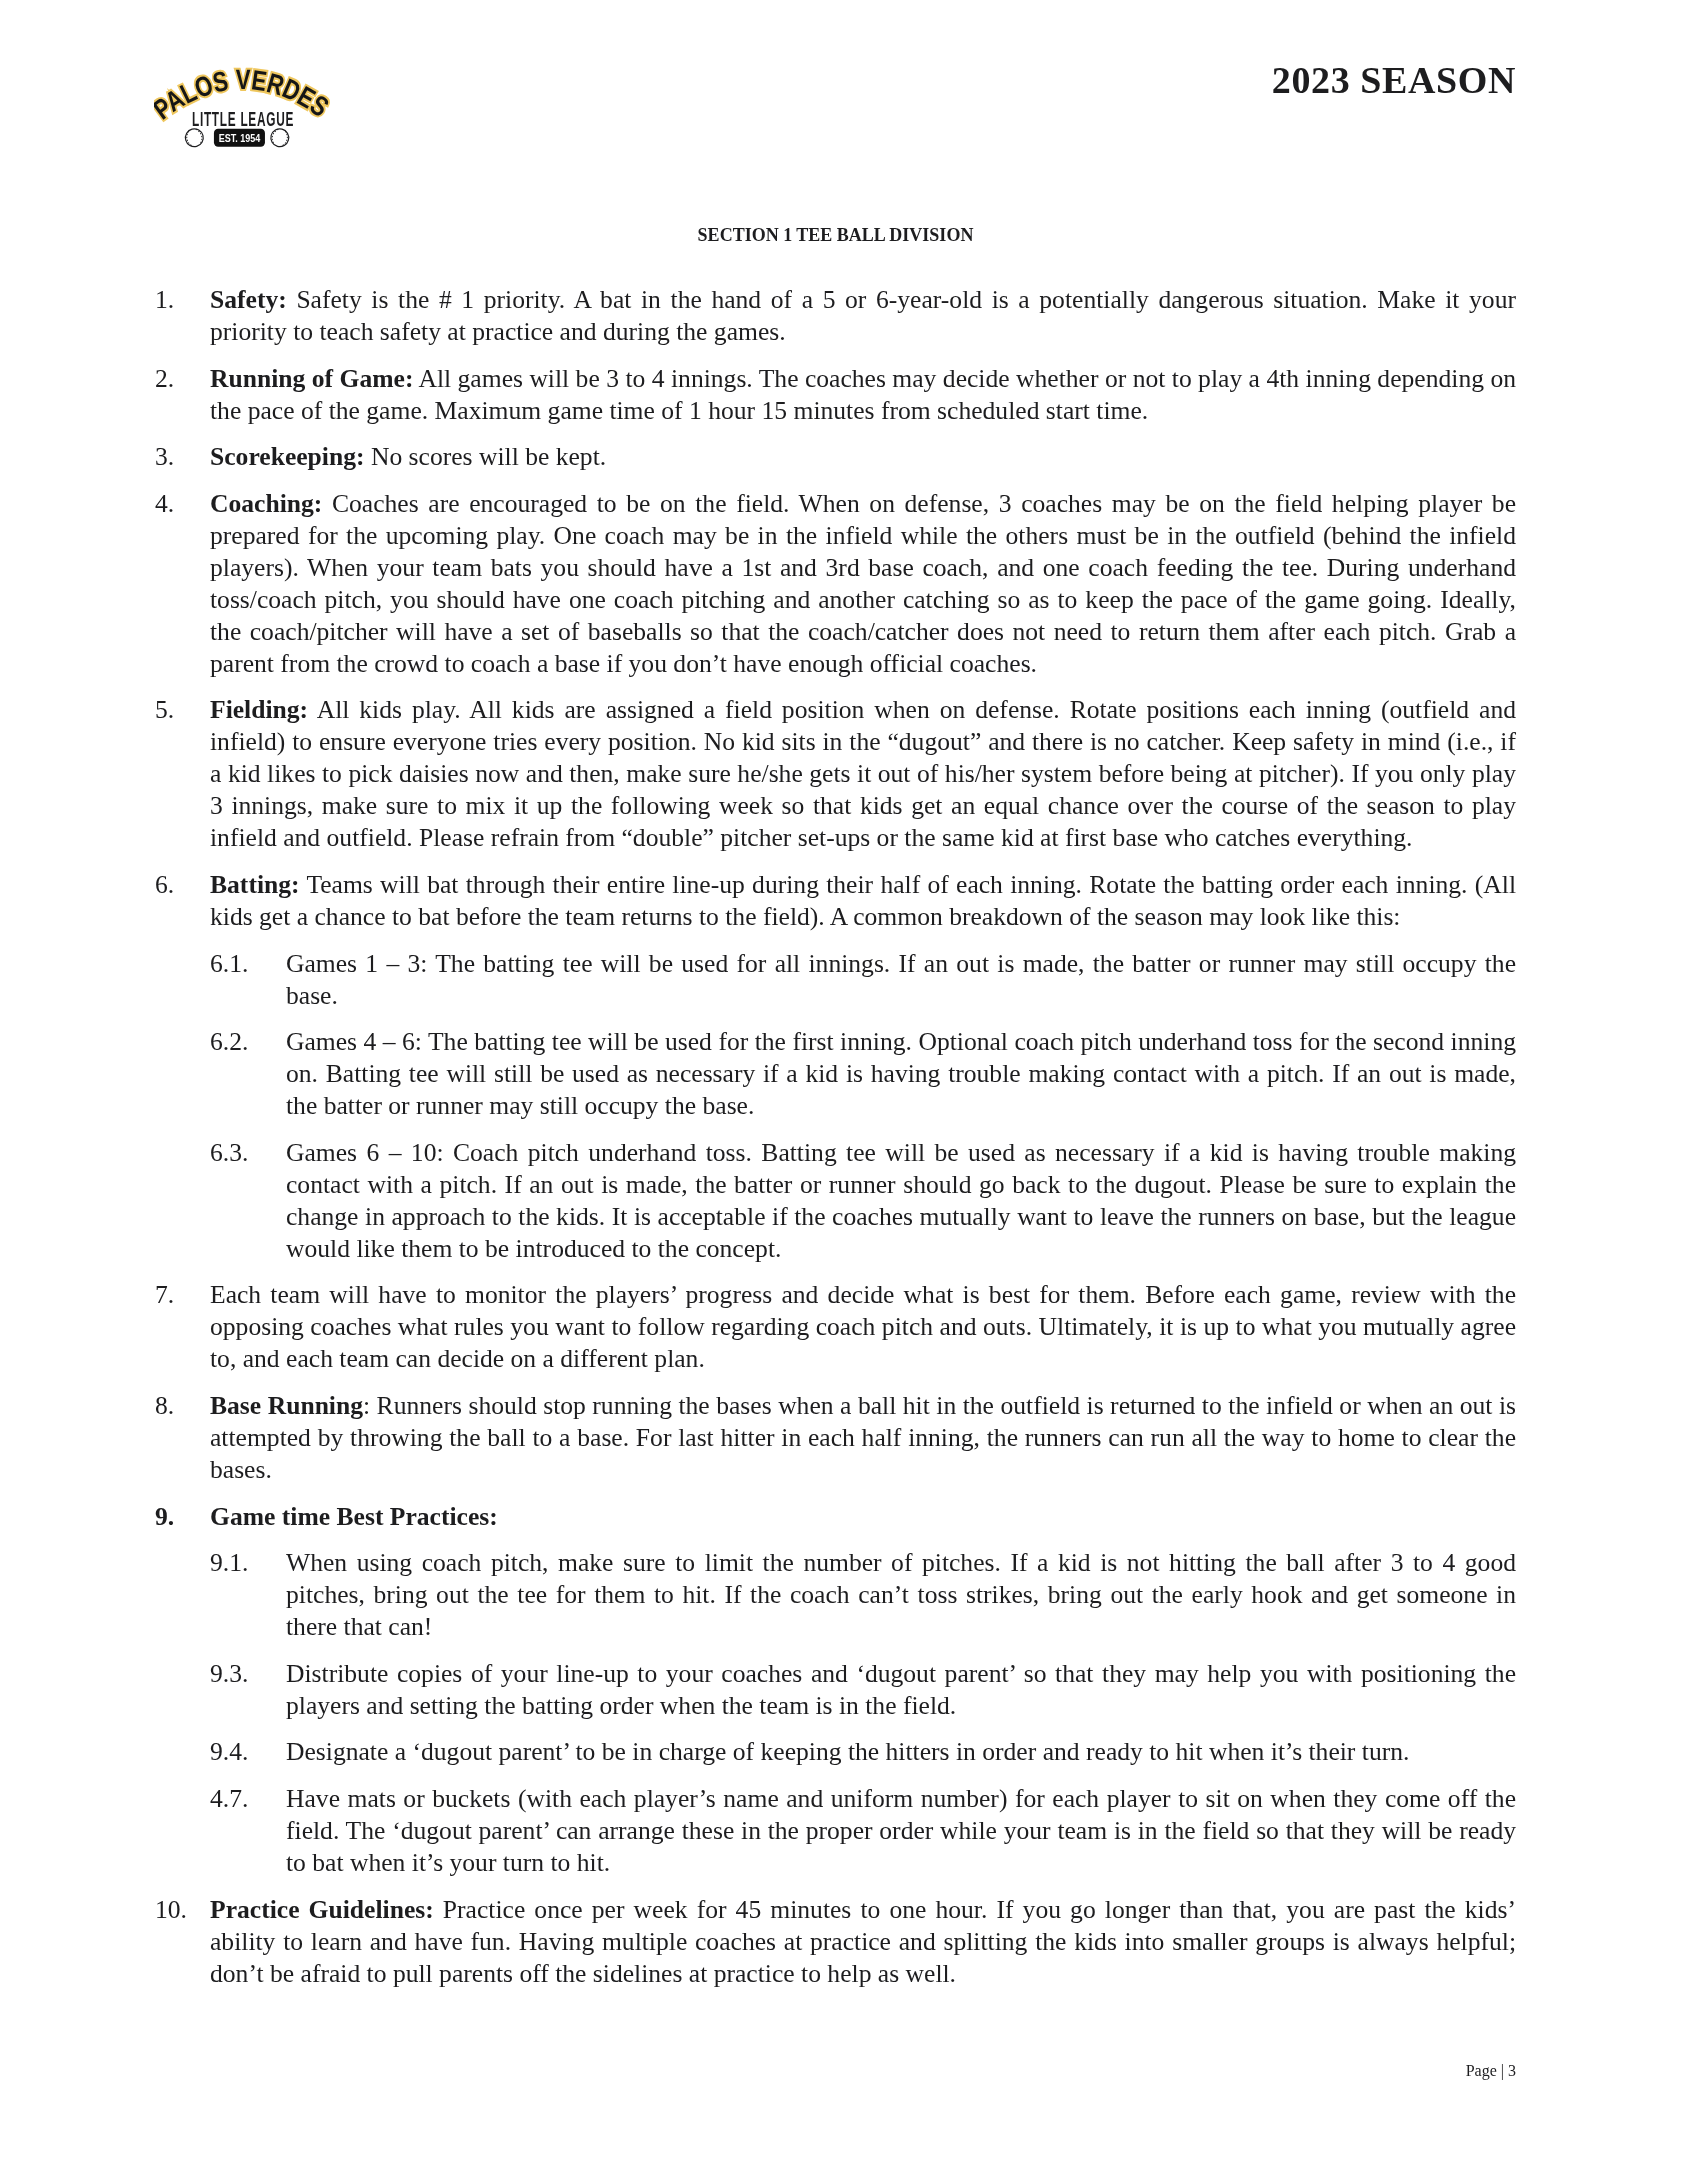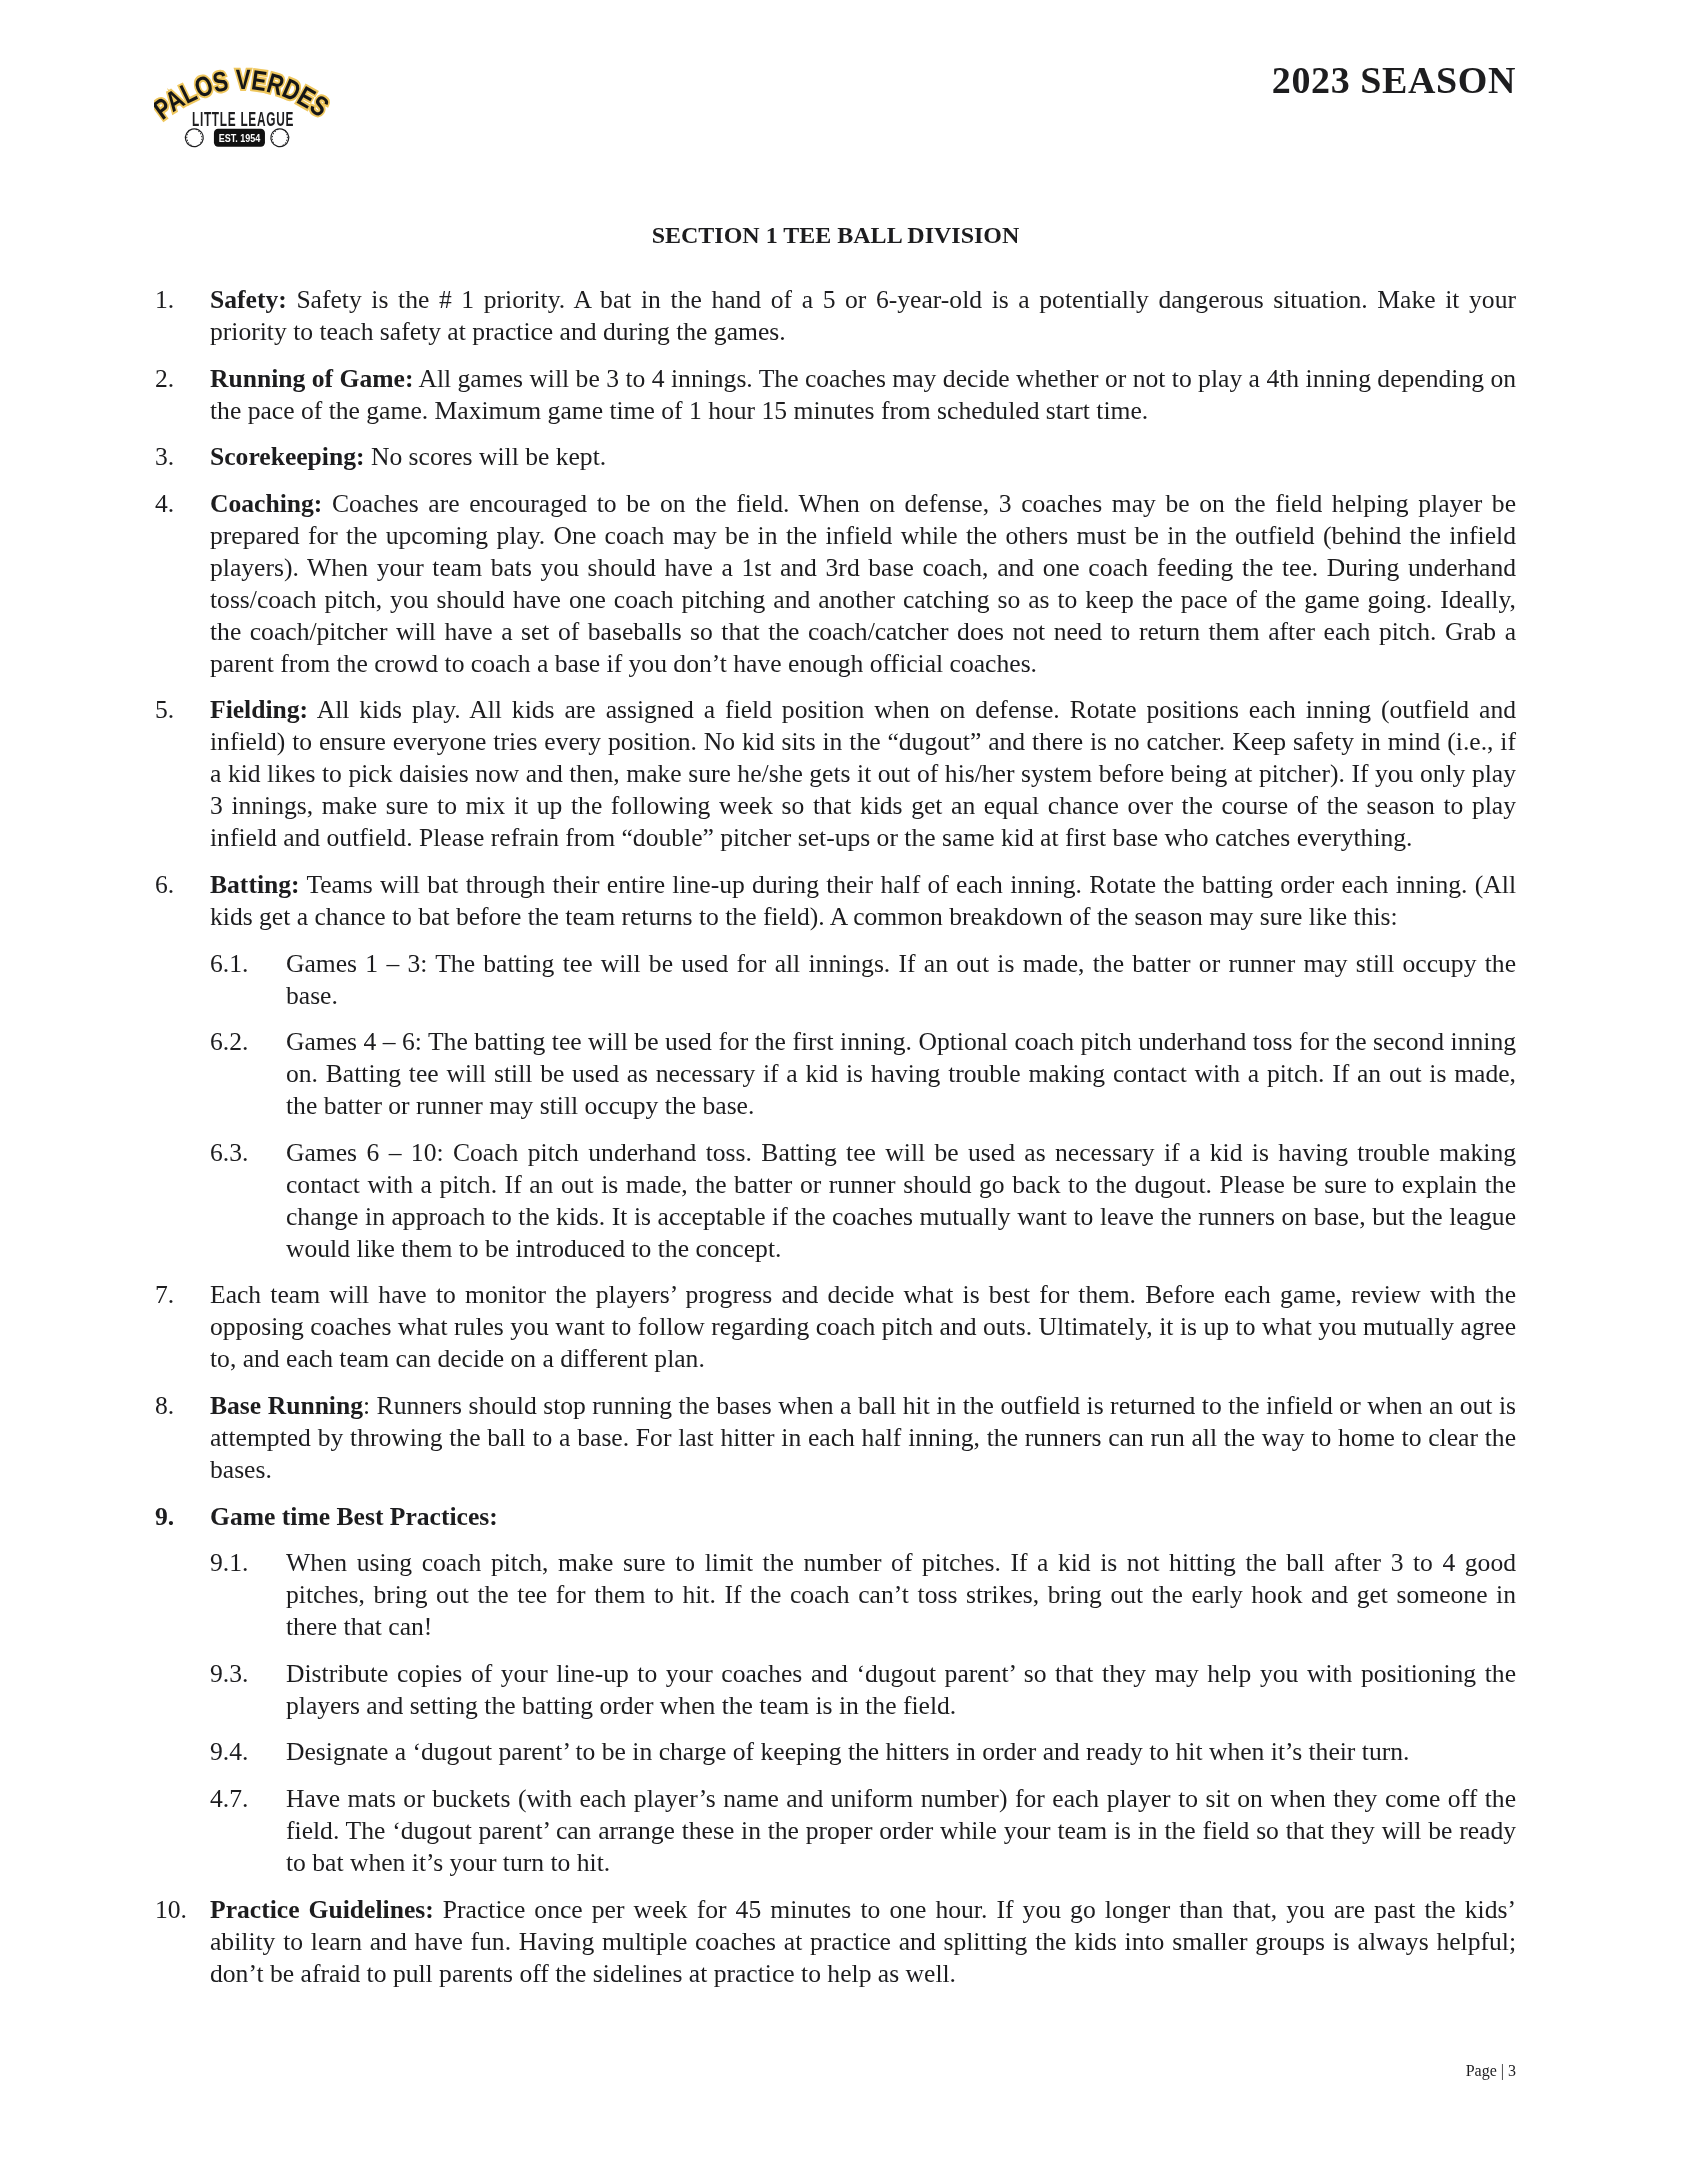--- a/index.html
+++ b/index.html
@@ -47,21 +47,21 @@
     position: absolute;
     top: 219px;
     left: 155px;
     right: 171px;
     font-size: 25.6px;
     line-height: 32px;
   }
   .section-title {
     margin: 0 0 33px 0;
     text-align: center;
-    font-size: 24px;
+    font-size: 18px;
     line-height: 32px;
     font-weight: bold;
   }
   .item { display: flex; margin-bottom: 14.6px; }
   .item .num { flex: 0 0 55px; }
   .item .num.bold { font-weight: bold; }
   .item .txt { flex: 1; text-align: justify; }
   .item.sub { margin-left: 55px; gap: 14px; }
   .item.sub .num { flex: 0 0 62px; }
   .page-footer {
@@ -132,21 +132,21 @@
       <div class="txt"><b>Coaching:</b><span> Coaches are encouraged to be on the field. When on defense, 3 coaches may be on the field helping player be prepared for the upcoming play. One coach may be in the infield while the others must be in the outfield (behind the infield players). When your team bats you should have a 1st and 3rd base coach, and one coach feeding the tee. During underhand toss/coach pitch, you should have one coach pitching and another catching so as to keep the pace of the game going. Ideally, the coach/pitcher will have a set of baseballs so that the coach/catcher does not need to return them after each pitch.  Grab a parent from the crowd to coach a base if you don’t have enough official coaches.</span></div>
     </div>
 
     <div class="item">
       <span class="num">5.</span>
       <div class="txt"><b>Fielding:</b><span> All kids play. All kids are assigned a field position when on defense. Rotate positions each inning (outfield and infield) to ensure everyone tries every position. No kid sits in the “dugout” and there is no catcher. Keep safety in mind (i.e., if a kid likes to pick daisies now and then, make sure he/she gets it out of his/her system before being at pitcher). If you only play 3 innings, make sure to mix it up the following week so that kids get an equal chance over the course of the season to play infield and outfield. Please refrain from “double” pitcher set-ups or the same kid at first base who catches everything.</span></div>
     </div>
 
     <div class="item">
       <span class="num">6.</span>
-      <div class="txt"><b>Batting:</b><span> Teams will bat through their entire line-up during their half of each inning. Rotate the batting order each inning. (All kids get a chance to bat before the team returns to the field).  A common breakdown of the season may sure like this:</span></div>
+      <div class="txt"><b>Batting:</b><span> Teams will bat through their entire line-up during their half of each inning. Rotate the batting order each inning. (All kids get a chance to bat before the team returns to the field).  A common breakdown of the season may look like this:</span></div>
     </div>
 
     <div class="item sub">
       <span class="num">6.1.</span>
       <div class="txt"><span>Games 1 – 3: The batting tee will be used for all innings. If an out is made, the batter or runner may still occupy the base.</span></div>
     </div>
 
     <div class="item sub">
       <span class="num">6.2.</span>
       <div class="txt"><span>Games 4 – 6: The batting tee will be used for the first inning. Optional coach pitch underhand toss for the second inning on. Batting tee will still be used as necessary if a kid is having trouble making contact with a pitch. If an out is made, the batter or runner may still occupy the base.</span></div>

